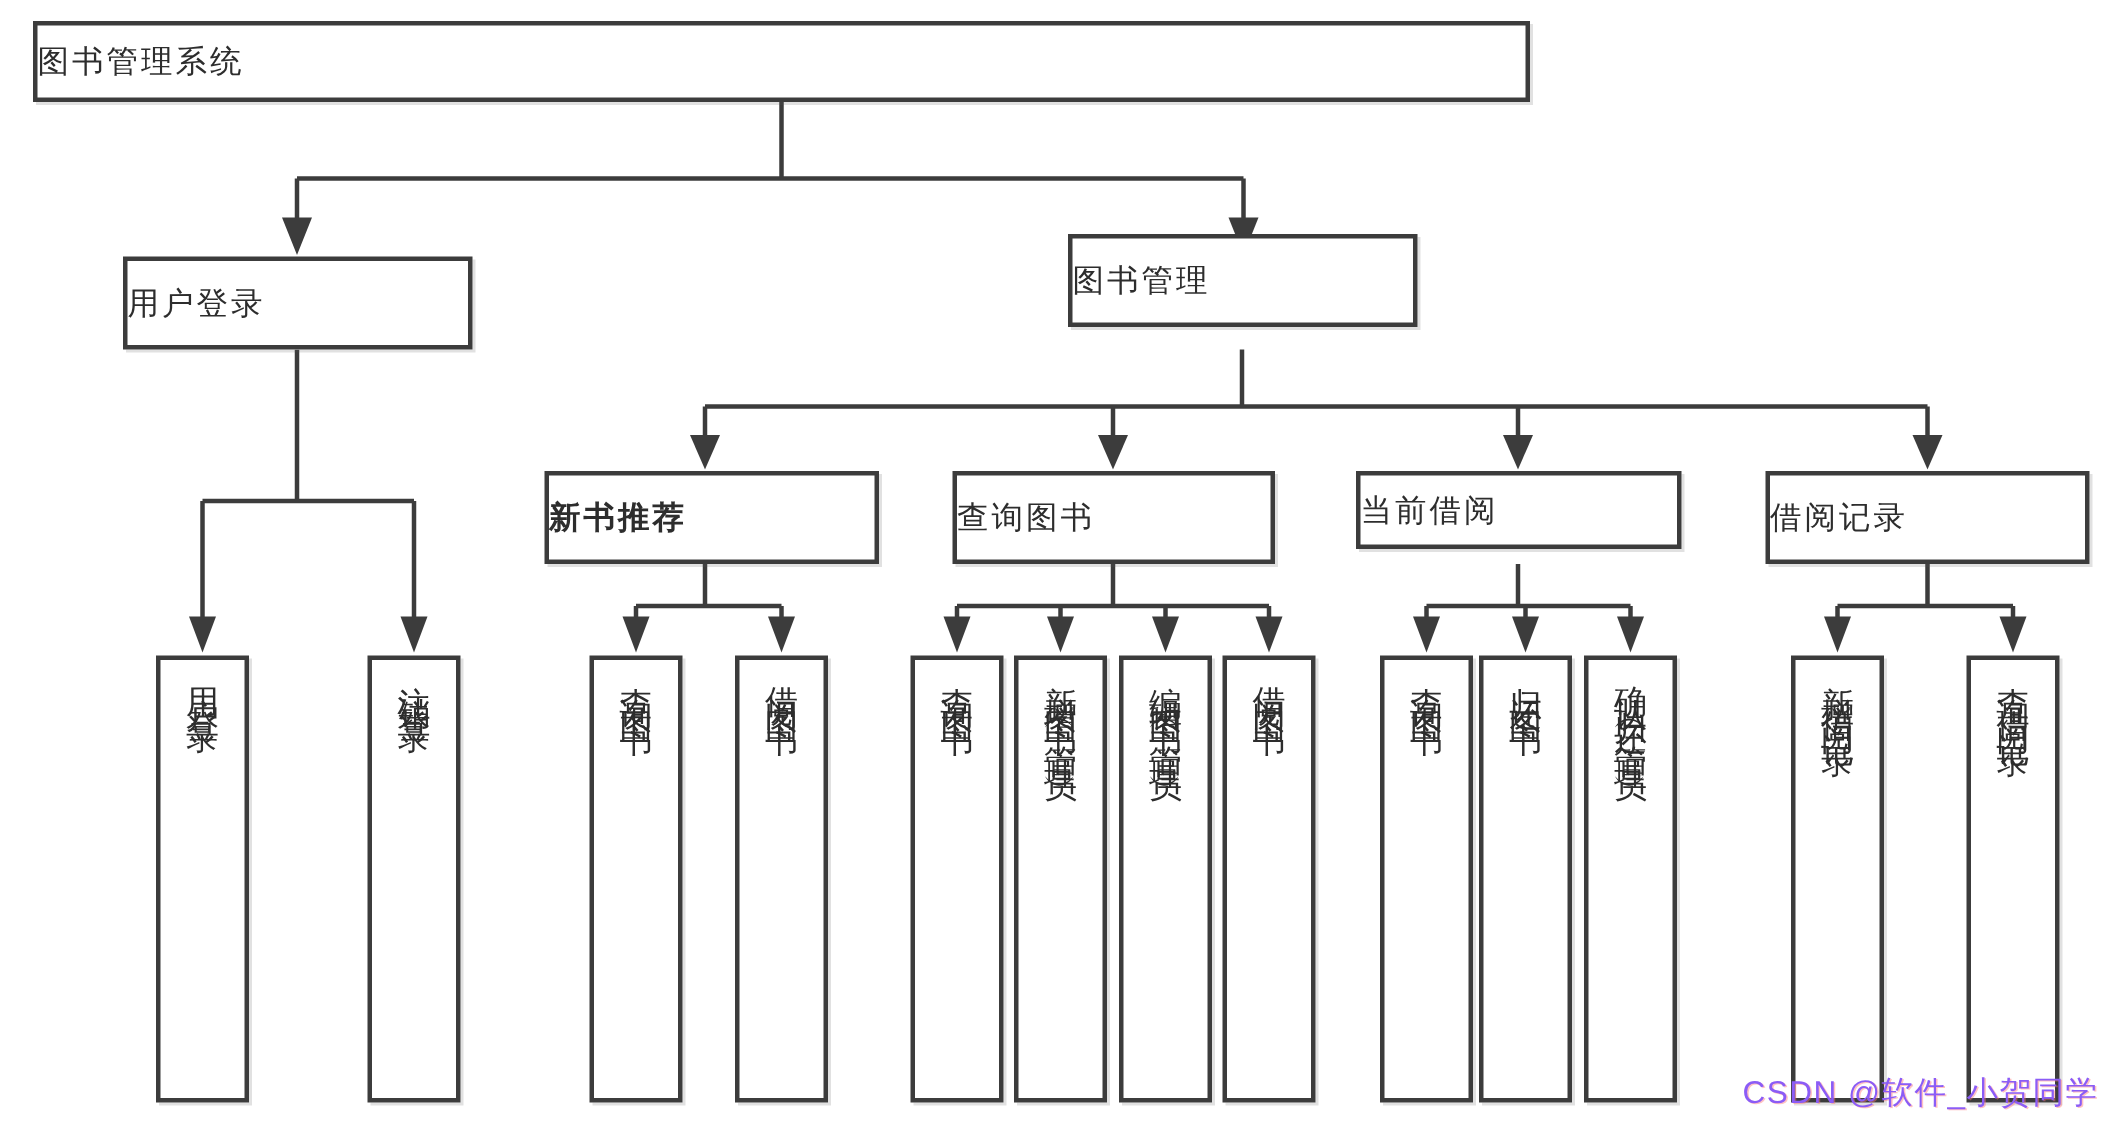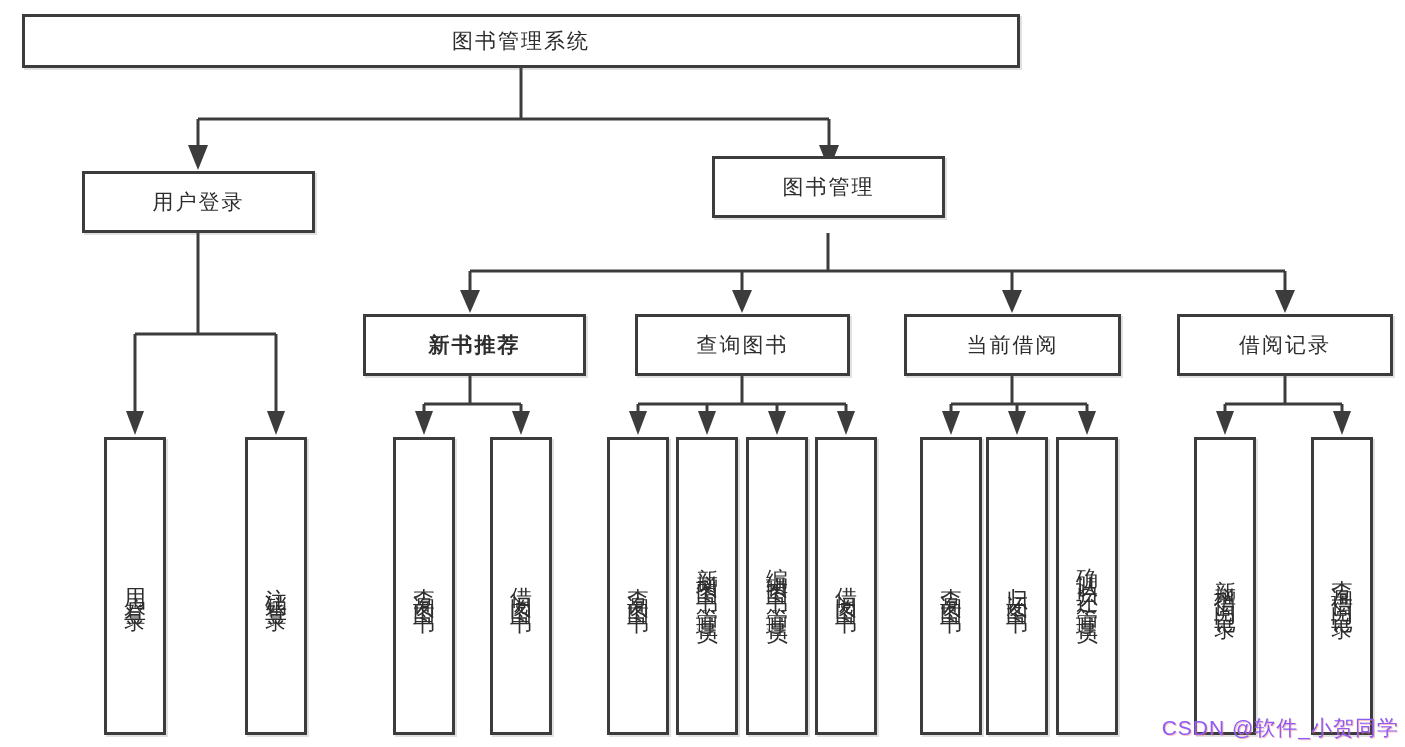--- a/index.html
+++ b/index.html
@@ -4,36 +4,36 @@
 <style>
   html,body{margin:0;padding:0;background:#ffffff;}
   #stage{
     position:relative;width:1405px;height:747px;background:#ffffff;overflow:hidden;
     font-family:"Liberation Sans","DejaVu Sans",sans-serif;color:#2d2d2d;
   }
   .box{
     position:absolute;box-sizing:border-box;background:#ffffff;
     border:3px solid #3c3c3c;
     box-shadow:2px 2px 0 rgba(90,90,90,0.18);
-    display:flex;align-items:center;justify-content:center;
+    display:flex;align-items:center;
     z-index:2;
   }
   .h-box{font-size:21px;letter-spacing:2px;white-space:nowrap;}
   .v-box{
     writing-mode:vertical-rl;
     font-size:22px;letter-spacing:8px;line-height:1;
     text-align:center;
   }
   
   .n-root{left:22px;top:14px;width:998px;height:54px;}
   .n-l2a{left:82px;top:171px;width:233px;height:62px;}
   .n-l2b{left:712px;top:156px;width:233px;height:62px;}
   .n-l3a{left:363px;top:314px;width:223px;height:62px;font-weight:bold;}
   .n-l3b{left:635px;top:314px;width:215px;height:62px;}
-  .n-l3c{left:904px;top:314px;width:217px;height:62px;}
+  .n-l3c{left:904px;top:314px;width:217px;height:52px;}
   .n-l3d{left:1177px;top:314px;width:216px;height:62px;}
   .leaf{top:437px;width:62px;height:298px;}
   .f1{left:104px;}  .f2{left:245px;}
   .f3{left:393px;}  .f4{left:490px;}
   .f5{left:607px;}  .f6{left:676px;}  .f7{left:746px;}  .f8{left:815px;}
   .f9{left:920px;}  .f10{left:986px;} .f11{left:1056px;}
   .f12{left:1194px;}.f13{left:1311px;}
   #wires{position:absolute;left:0;top:0;z-index:1;}
   .watermark{
     position:absolute;right:6px;bottom:5px;z-index:5;

